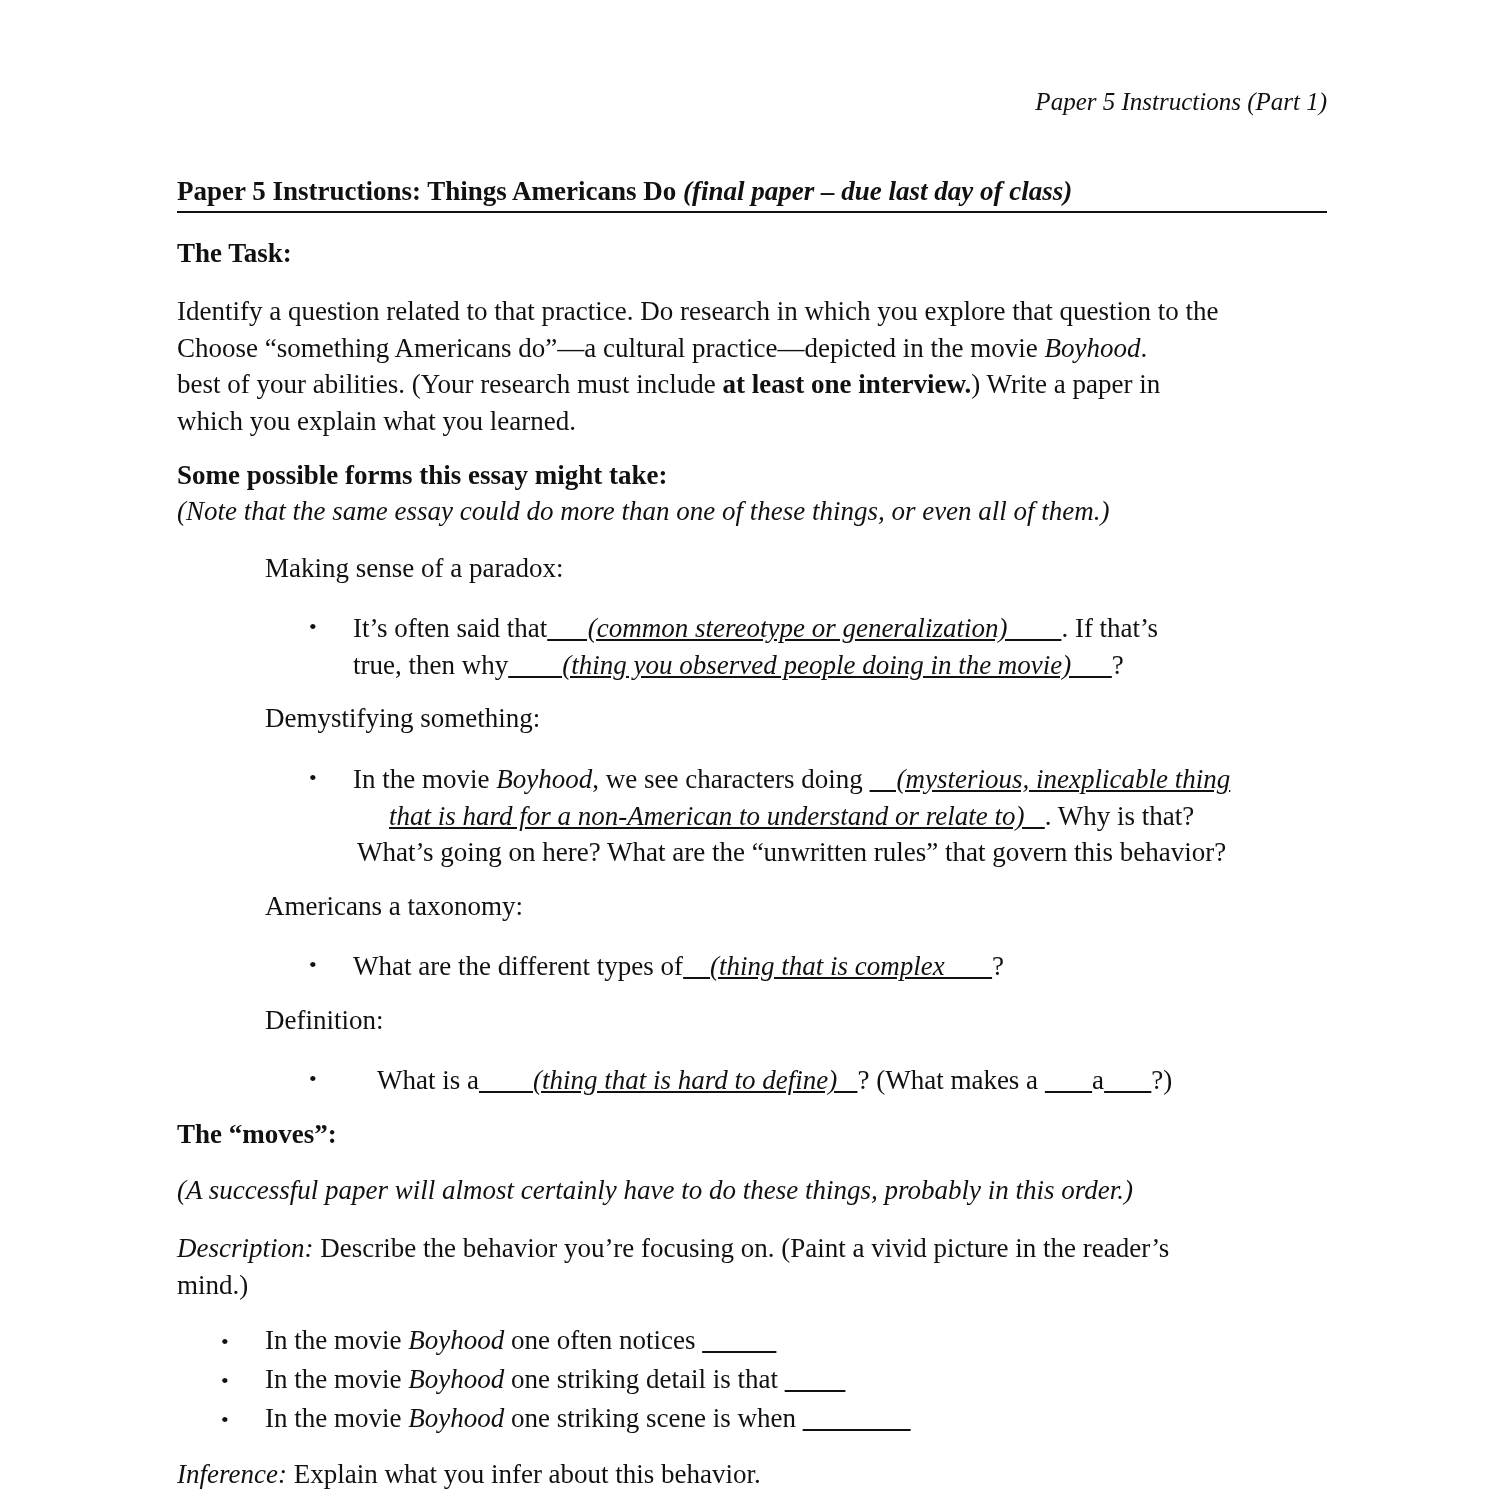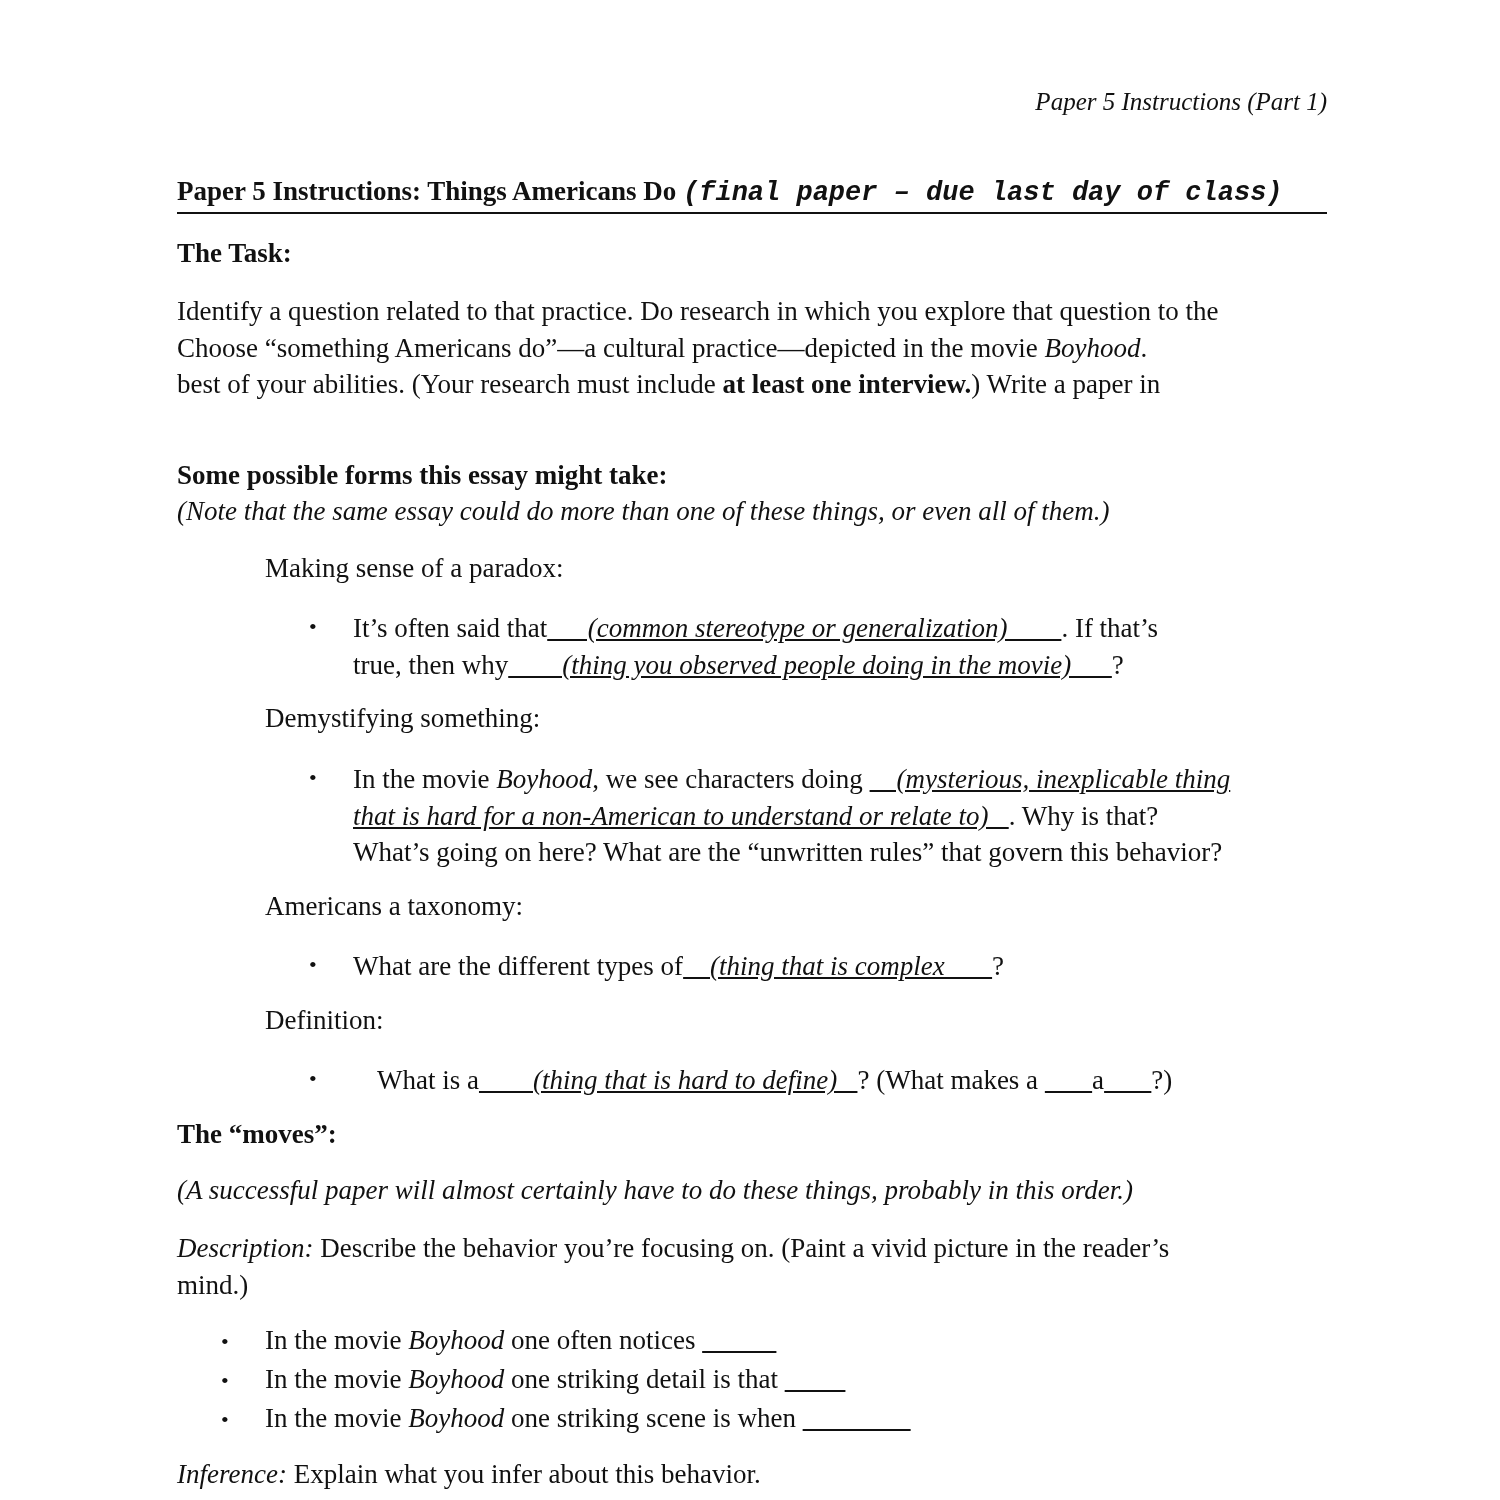--- a/index.html
+++ b/index.html
@@ -2,21 +2,21 @@
 <html><head>
 <meta charset="utf-8">
 <style>
   html, body { margin: 0; padding: 0; background: #ffffff; }
   body { width: 1500px; height: 1500px; position: relative; overflow: hidden;
          font-family: "Liberation Serif", "DejaVu Serif", serif; color: #111; font-size: 27px; }
   .page { position: absolute; left: 177px; top: 0; width: 1150px; }
   .running-header { position: absolute; right: 0; top: 88px; font-style: italic; font-size: 25px; }
   .title { position: absolute; left: 0; top: 176px; width: 1150px; font-weight: bold; font-size: 27px;
            border-bottom: 2.5px solid #111; padding-bottom: 4px; }
-  .title i { font-weight: bold; font-family: Liberation Mono, monospace; }
+  .title i { font-weight: bold; }
   .abs { position: absolute; left: 0; white-space: nowrap; }
   .h { font-weight: bold; }
   .para { position: absolute; left: 0; width: 1150px; line-height: 36.5px; }
   .ital { font-style: italic; }
   .blank { text-decoration: underline; font-style: italic; white-space: pre; }
   .ul { text-decoration: underline; white-space: pre; }
   .bullet { position: absolute; font-size: 22px; }
   .indent1 { left: 88px; }
   .bl-text { position: absolute; left: 176px; line-height: 36.5px; white-space: nowrap; }
 </style>
@@ -30,35 +30,36 @@
   <div class="title">
     <span>Paper 5 Instructions: Things Americans Do </span><i>(final paper – due last day of class)</i>
   </div>
 
   <div class="abs h" style="top:238px;">The Task:</div>
 
   <div class="para" style="top:293px;">
     <div>Identify a question related to that practice. Do research in which you explore that question to the</div>
     <div><span>Choose “something Americans do”—a cultural practice—depicted in the movie </span><i>Boyhood</i><span>.</span></div>
     <div><span>best of your abilities. (Your research must include </span><b>at least one interview.</b><span>) Write a paper in</span></div>
+    <div>which you explain what you learned.</div>
   </div>
 
   <div class="abs h" style="top:460px;">Some possible forms this essay might take:</div>
   <div class="abs ital" style="top:496px;">(Note that the same essay could do more than one of these things, or even all of them.)</div>
 
   <div class="abs indent1" style="top:553px;">Making sense of a paradox:</div>
   <div class="bullet" style="left:132px; top:614px;">•</div>
   <div class="bl-text" style="top:610px;">
     <div><span>It’s often said that</span><span class="blank">      (common stereotype or generalization)        </span><span>.  If that’s</span></div>
     <div><span>true, then why</span><span class="blank">        (thing you observed people doing in the movie)      </span><span>?</span></div>
   </div>
 
   <div class="abs indent1" style="top:703px;">Demystifying something:</div>
   <div class="bullet" style="left:132px; top:765px;">•</div>
-  <div class="bl-text" style="top:761px;">
+  <div class="bl-text" style="top:761px;text-align:center;">
     <div><span>In the movie </span><i>Boyhood</i><span>, we see characters doing </span><span class="blank">    (mysterious, inexplicable thing</span></div>
     <div><span class="blank">that is hard for a non-American to understand or relate to)   </span><span>. Why is that?</span></div>
     <div>What’s going on here? What are the “unwritten rules” that govern this behavior?</div>
   </div>
 
   <div class="abs indent1" style="top:891px;">Americans a taxonomy:</div>
   <div class="bullet" style="left:132px; top:952px;">•</div>
   <div class="bl-text" style="top:948px;">
     <span>What are the different types of</span><span class="blank">    (thing that is complex       </span><span>?</span>
   </div>

